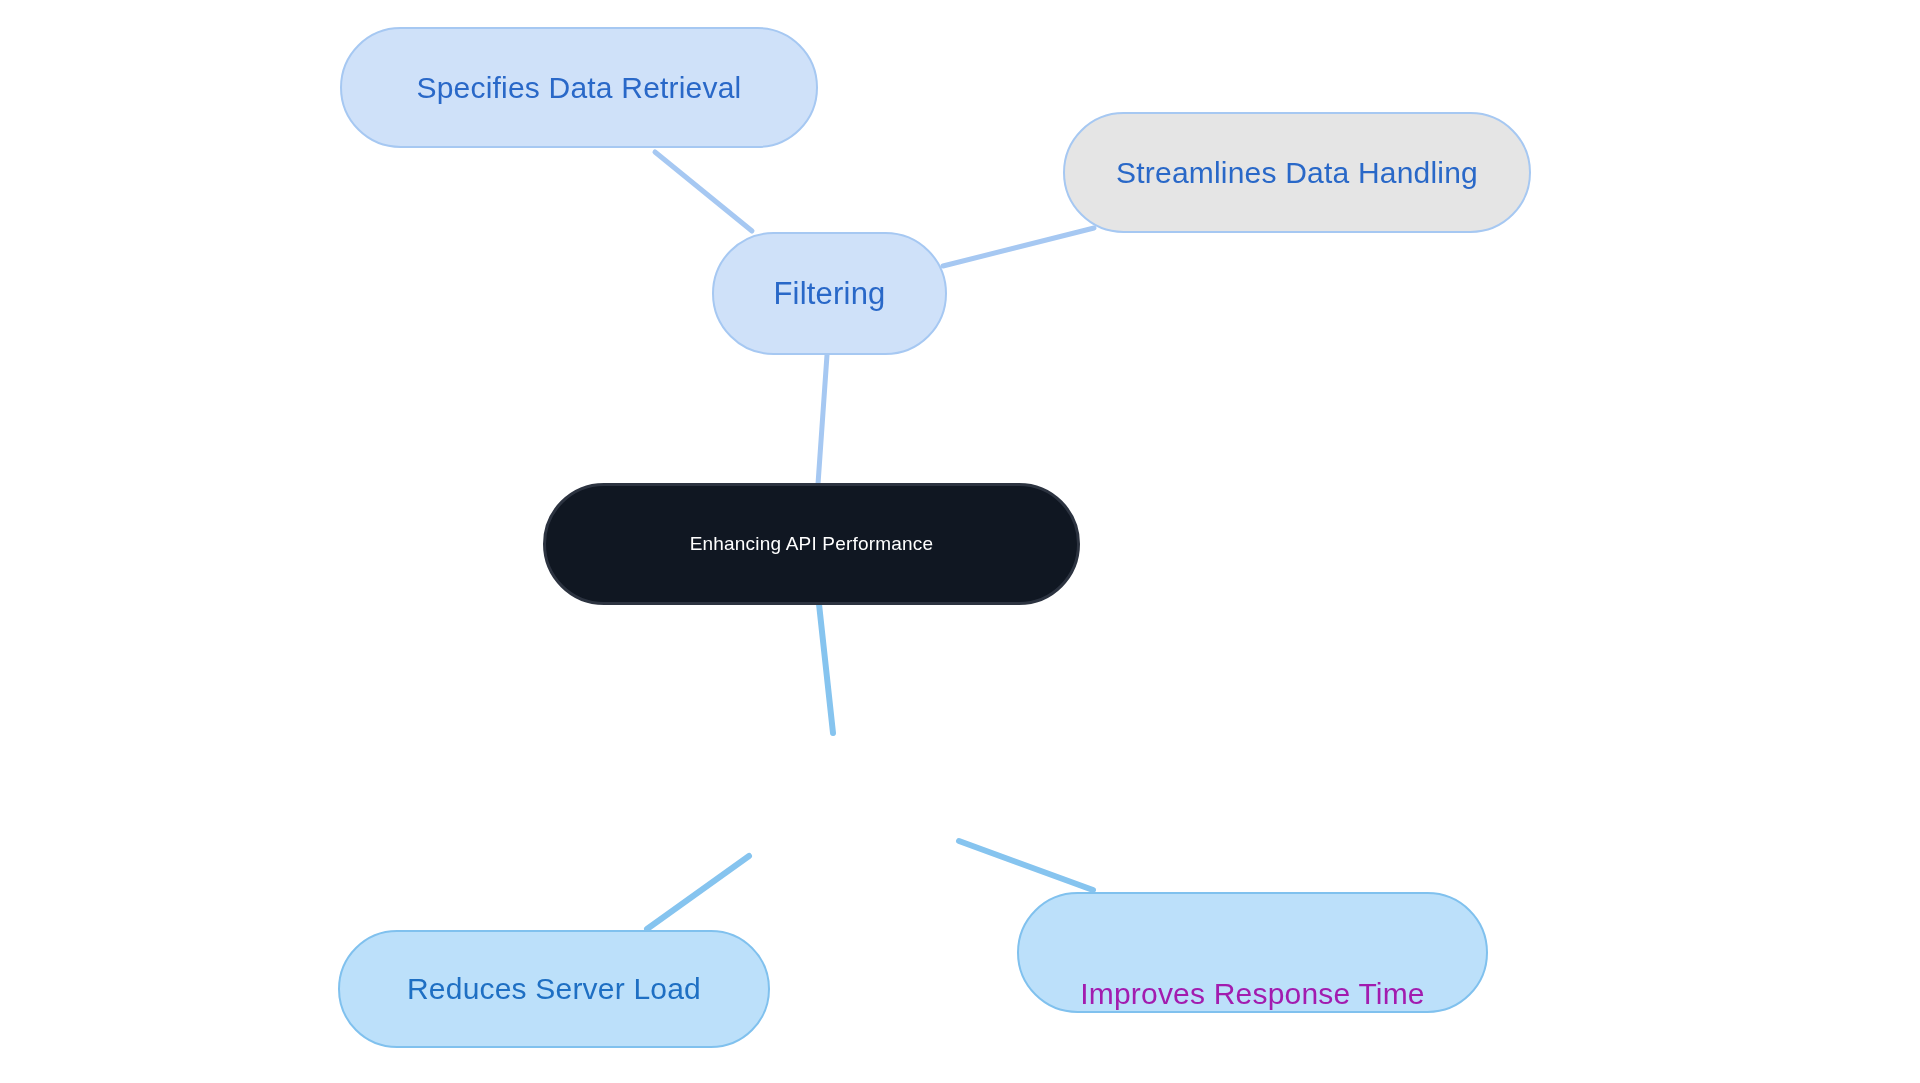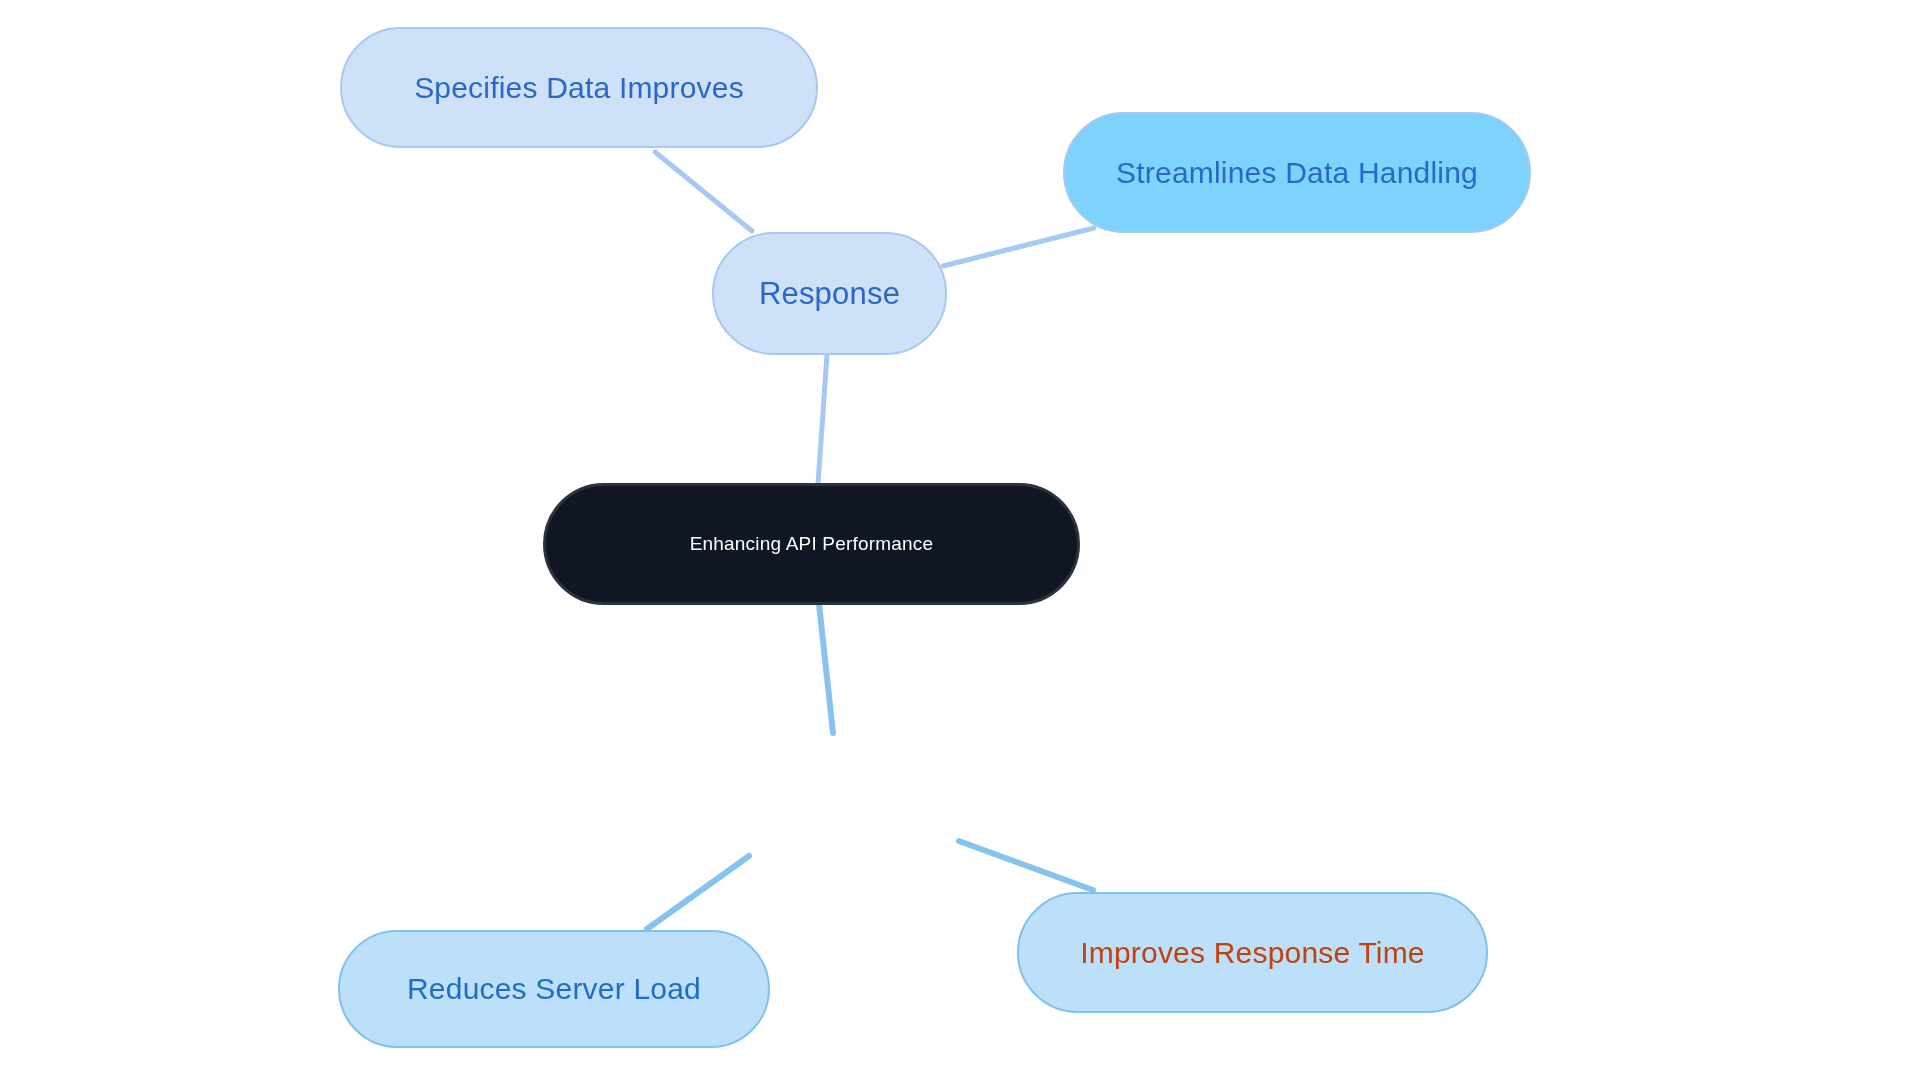--- a/index.html
+++ b/index.html
@@ -92,37 +92,37 @@
   <svg id="edges" viewBox="0 0 1920 1083">
     <line class="edge-top" x1="655" y1="152" x2="752" y2="231" style="stroke: rgb(166, 200, 242);"></line>
     <line class="edge-top" x1="943" y1="266" x2="1094" y2="228" style="stroke: rgb(166, 200, 242);"></line>
     <line class="edge-top" x1="827" y1="355" x2="818" y2="484" style="stroke: rgb(166, 200, 242);"></line>
     <line class="edge-bottom" x1="819" y1="604" x2="833" y2="733" style="stroke: rgb(134, 196, 239);"></line>
     <line class="edge-bottom" x1="749" y1="856" x2="647" y2="929" style="stroke: rgb(134, 196, 239);"></line>
     <line class="edge-bottom" x1="959" y1="841" x2="1093" y2="890" style="stroke: rgb(134, 196, 239);"></line>
   </svg>
 
   <div class="node" id="node-specifies" style="background-color: rgb(207, 225, 249); border-color: rgb(166, 200, 242); color: rgb(41, 104, 200);">
-    <span class="label">Specifies Data Improves</span>
+    <span class="label">Specifies Data Retrieval</span>
   </div>
 
-  <div class="node" id="node-streamlines" style="background-color: #7dd3fc; border-color: rgb(166, 200, 242); color: rgb(41, 104, 200);">
+  <div class="node" id="node-streamlines" style="background-color: #e5e5e5; border-color: rgb(166, 200, 242); color: rgb(41, 104, 200);">
     <span class="label">Streamlines Data Handling</span>
   </div>
 
   <div class="node" id="node-filtering" style="background-color: rgb(207, 225, 249); border-color: rgb(166, 200, 242); color: rgb(41, 104, 200);">
-    <span class="label">Response</span>
+    <span class="label">Filtering</span>
   </div>
 
   <div class="node" id="root-node" style="background-color: rgb(16, 23, 34); border-color: rgb(44, 51, 64); color: rgb(255, 255, 255);">
     <span class="label">Enhancing API Performance</span>
   </div>
 
 
   <div class="node" id="node-reduces" style="background-color: rgb(188, 224, 250); border-color: rgb(128, 193, 238); color: rgb(30, 111, 195);">
     <span class="label">Reduces Server Load</span>
   </div>
 
-  <div class="node" id="node-improves" style="background-color: rgb(188, 224, 250); border-color: rgb(128, 193, 238); color: #c2410c;">
+  <div class="node" id="node-improves" style="background-color: rgb(188, 224, 250); border-color: rgb(128, 193, 238); color: #a21caf; align-items: flex-end;">
     <span class="label">Improves Response Time</span>
   </div>
 
 </div>
 
 </body></html>

